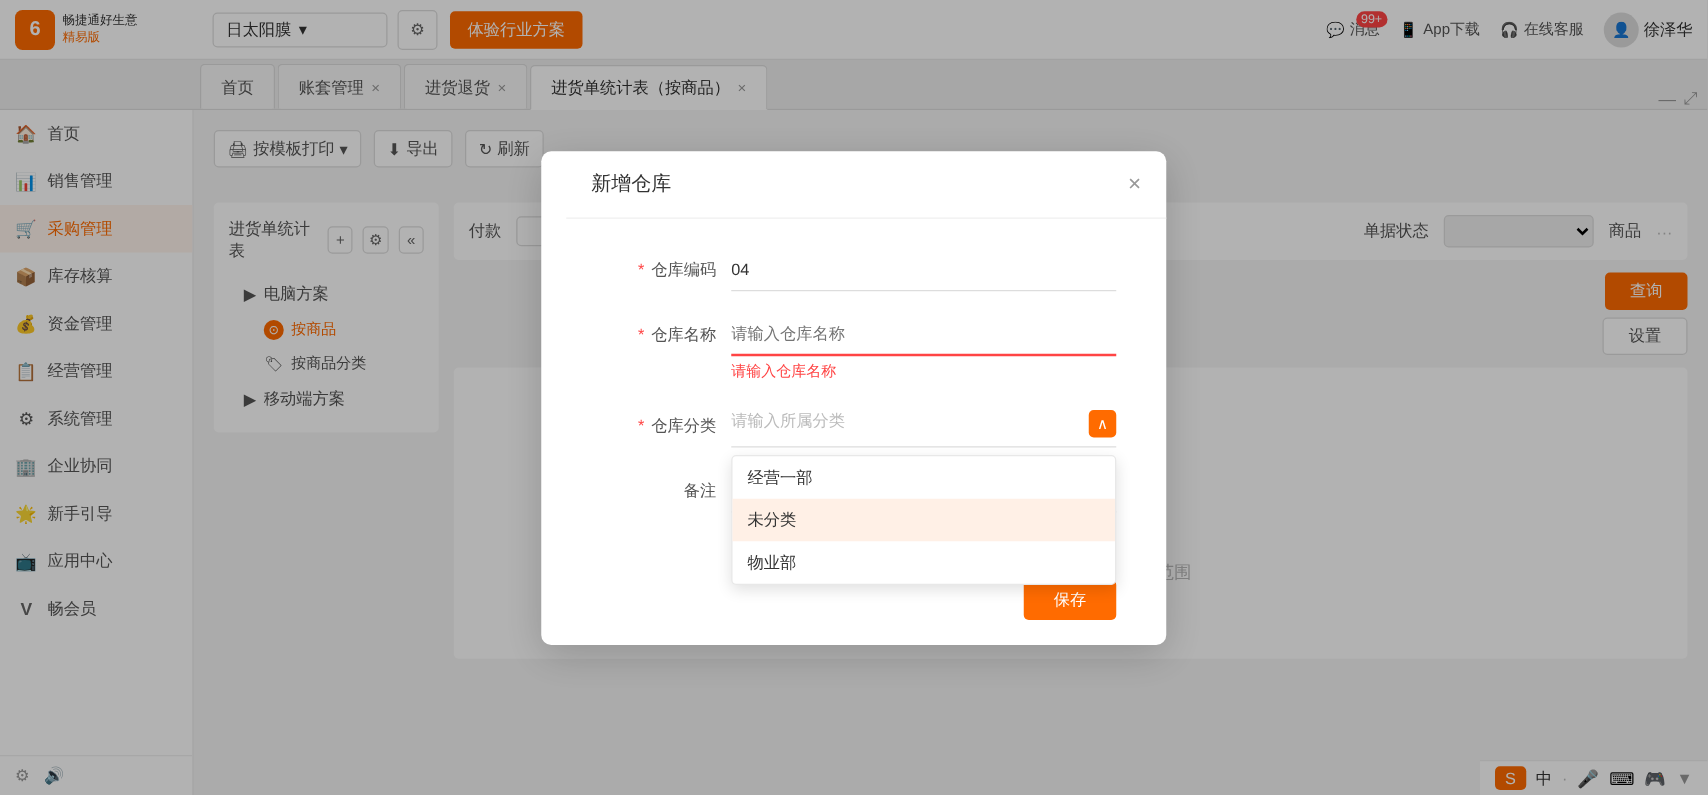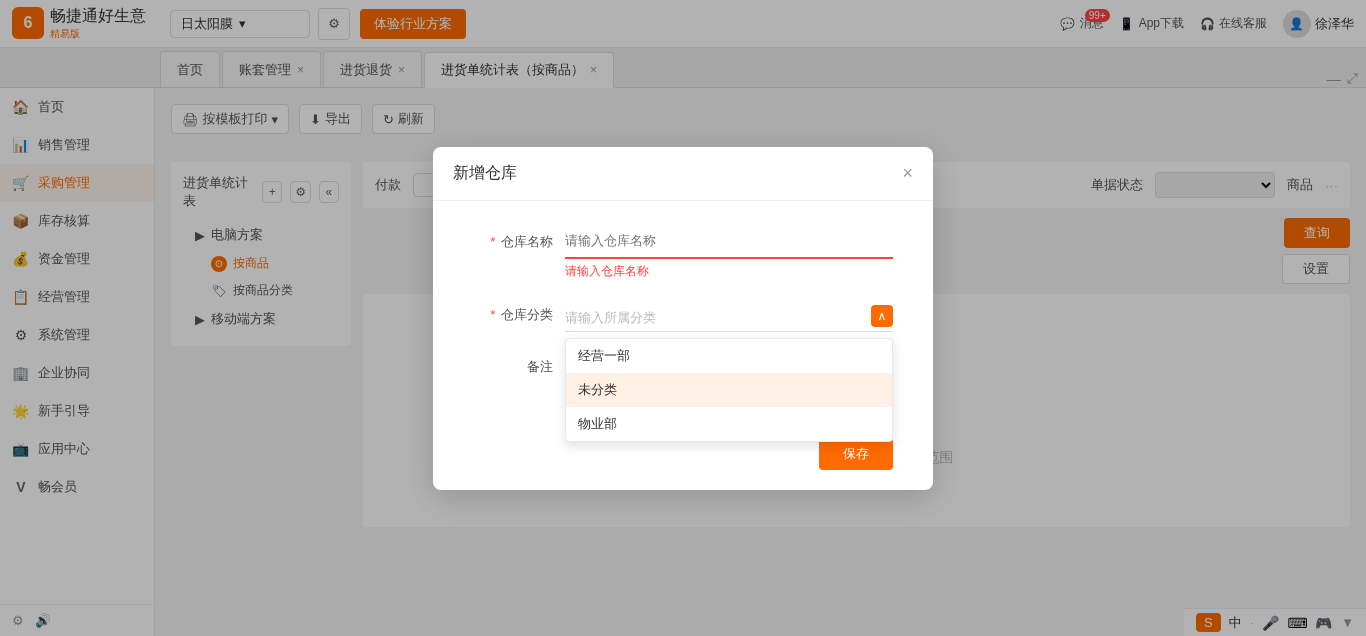--- a/index.html
+++ b/index.html
@@ -27,21 +27,21 @@
       height: 32px;
       background: #ff6b00;
       border-radius: 6px;
       display: flex;
       align-items: center;
       justify-content: center;
       color: white;
       font-size: 16px;
       font-weight: bold;
     }
-    .logo-text { font-size: 16px; color: #333; line-height: 1.3; }
+    .logo-text { font-size: 10px; color: #333; line-height: 1.3; }
     .logo-sub { font-size: 10px; color: #ff6b00; }
 
     .store-selector {
       display: flex;
       align-items: center;
       border: 1px solid #ddd;
       border-radius: 4px;
       padding: 4px 10px;
       background: #fff;
       gap: 6px;
@@ -299,20 +299,21 @@
     }
 
     
     .dialog {
       background: #fff;
       border-radius: 8px;
       width: 500px;
       box-shadow: 0 8px 32px rgba(0,0,0,0.18);
       z-index: 200;
       position: relative;
+      padding-left: 20px;
     }
     .dialog-header {
       padding: 16px 20px;
       border-bottom: 1px solid #f0f0f0;
       display: flex;
       align-items: center;
       justify-content: space-between;
     }
     .dialog-title { font-size: 16px; font-weight: 500; color: #333; }
     .dialog-close {
@@ -354,21 +355,21 @@
     }
     .form-input.error { border-bottom: 2px solid #ff4444; }
     .error-msg { color: #ff4444; font-size: 12px; margin-top: 4px; }
 
     .dropdown-control {
       width: 100%;
       height: 34px;
       border: none;
       border-bottom: 1px solid #ddd;
       display: flex;
-      align-items: flex-end;
+      align-items: flex-start;
       justify-content: space-between;
       cursor: pointer;
       padding: 4px 0;
     }
     .dropdown-control .placeholder { color: #bbb; font-size: 13px; }
     .dropdown-arrow {
       width: 22px; height: 22px;
       background: #ff6b00;
       border-radius: 4px;
       display: flex; align-items: center; justify-content: center;
@@ -638,20 +639,29 @@
 </div>
 
 <div class="overlay">
   <div class="dialog">
     <div class="dialog-header">
       <span class="dialog-title">新增仓库</span>
       <span class="dialog-close">×</span>
     </div>
     <div class="dialog-body">
 
+      <div class="form-row">
+        <div class="form-label">
+          <span class="required">*</span>
+          <span>仓库编码</span>
+        </div>
+        <div class="form-control">
+          <input class="form-input" type="text" value="04" style="">
+        </div>
+      </div>
 
       <div class="form-row">
         <div class="form-label">
           <span class="required">*</span>
           <span>仓库名称</span>
         </div>
         <div class="form-control">
           <input class="form-input error" type="text" placeholder="请输入仓库名称" style="">
           <div class="error-msg">请输入仓库名称</div>
         </div>

